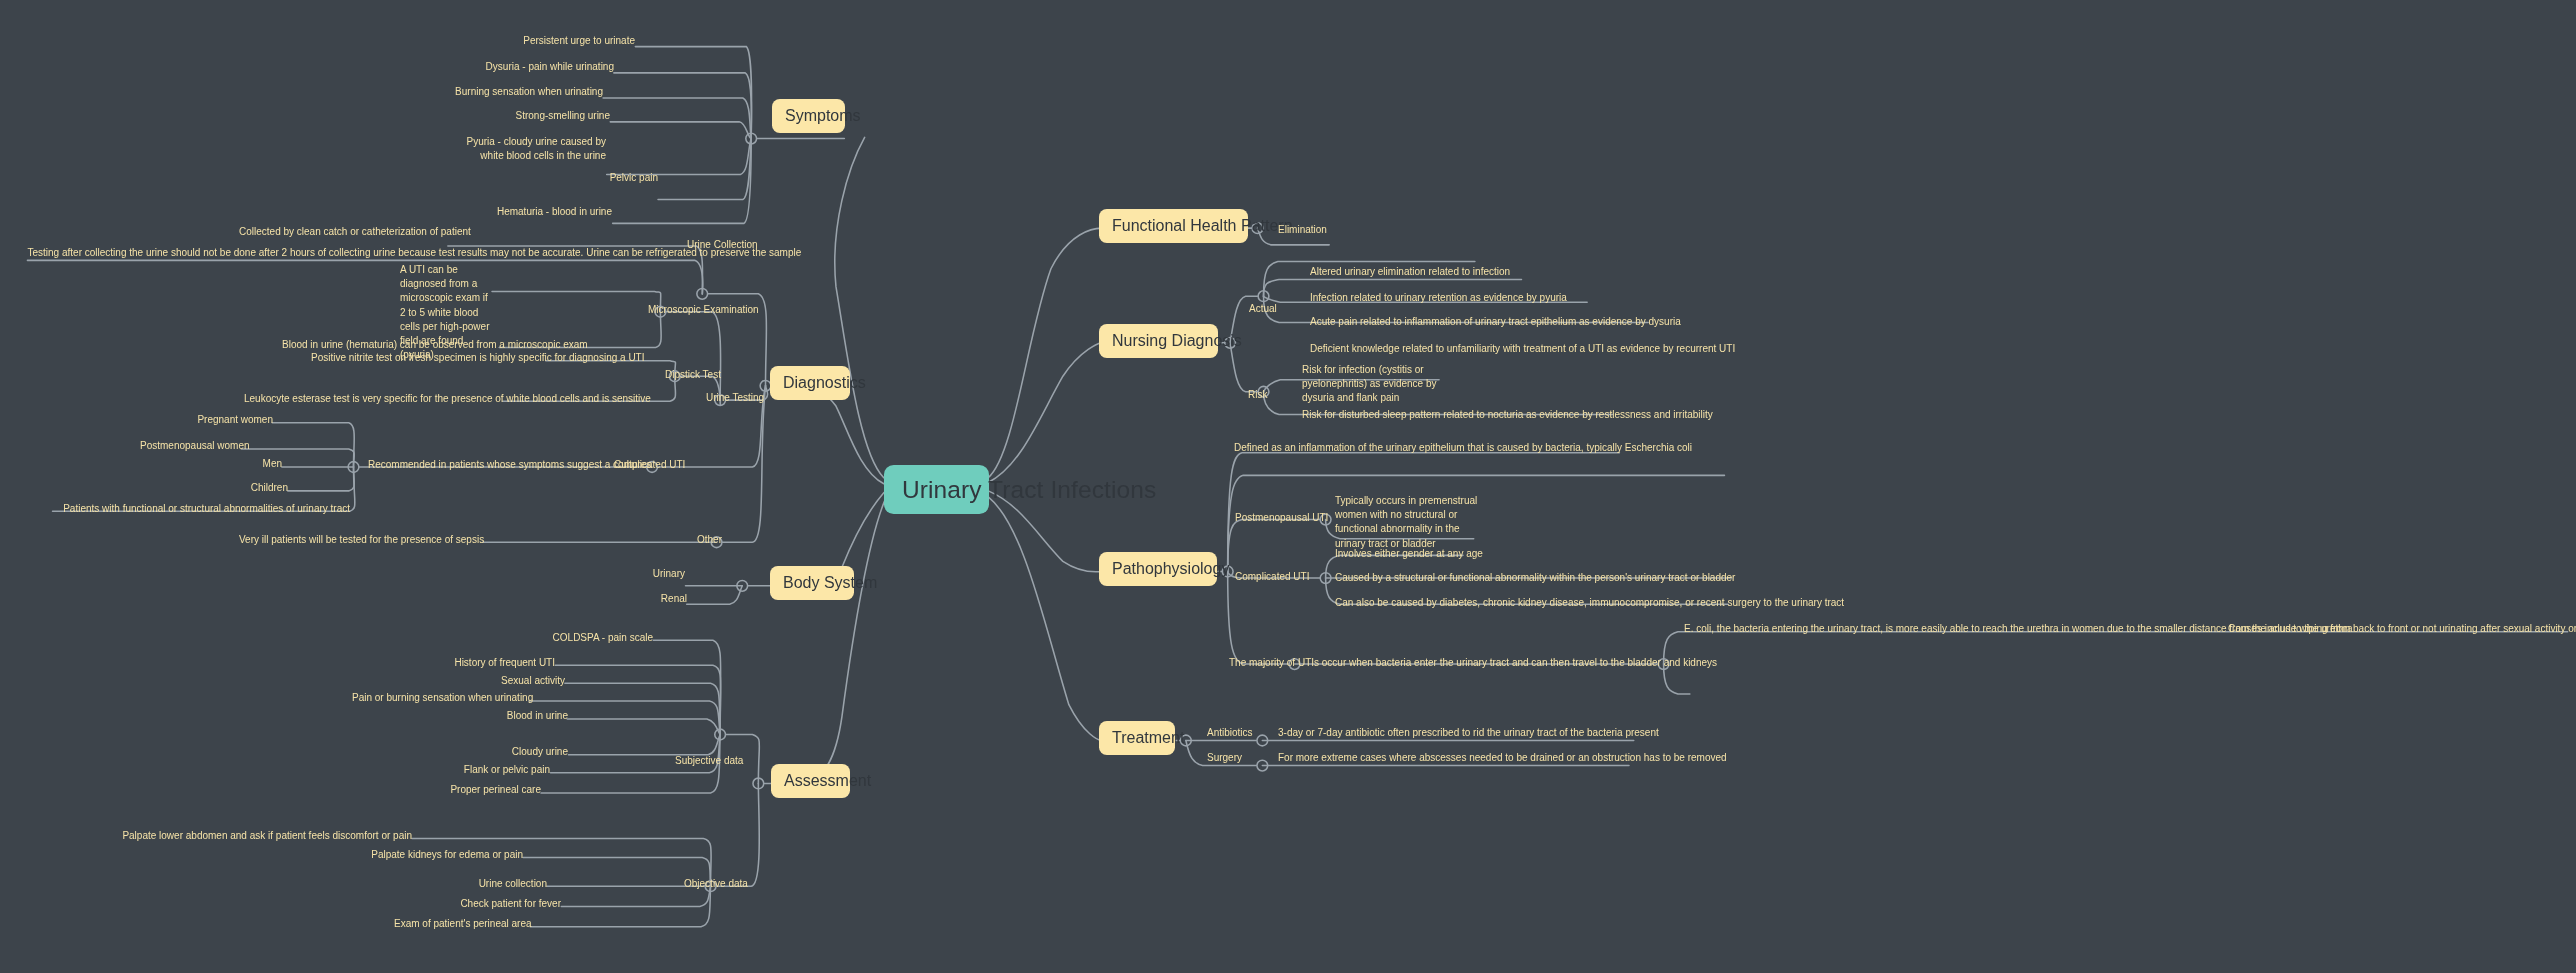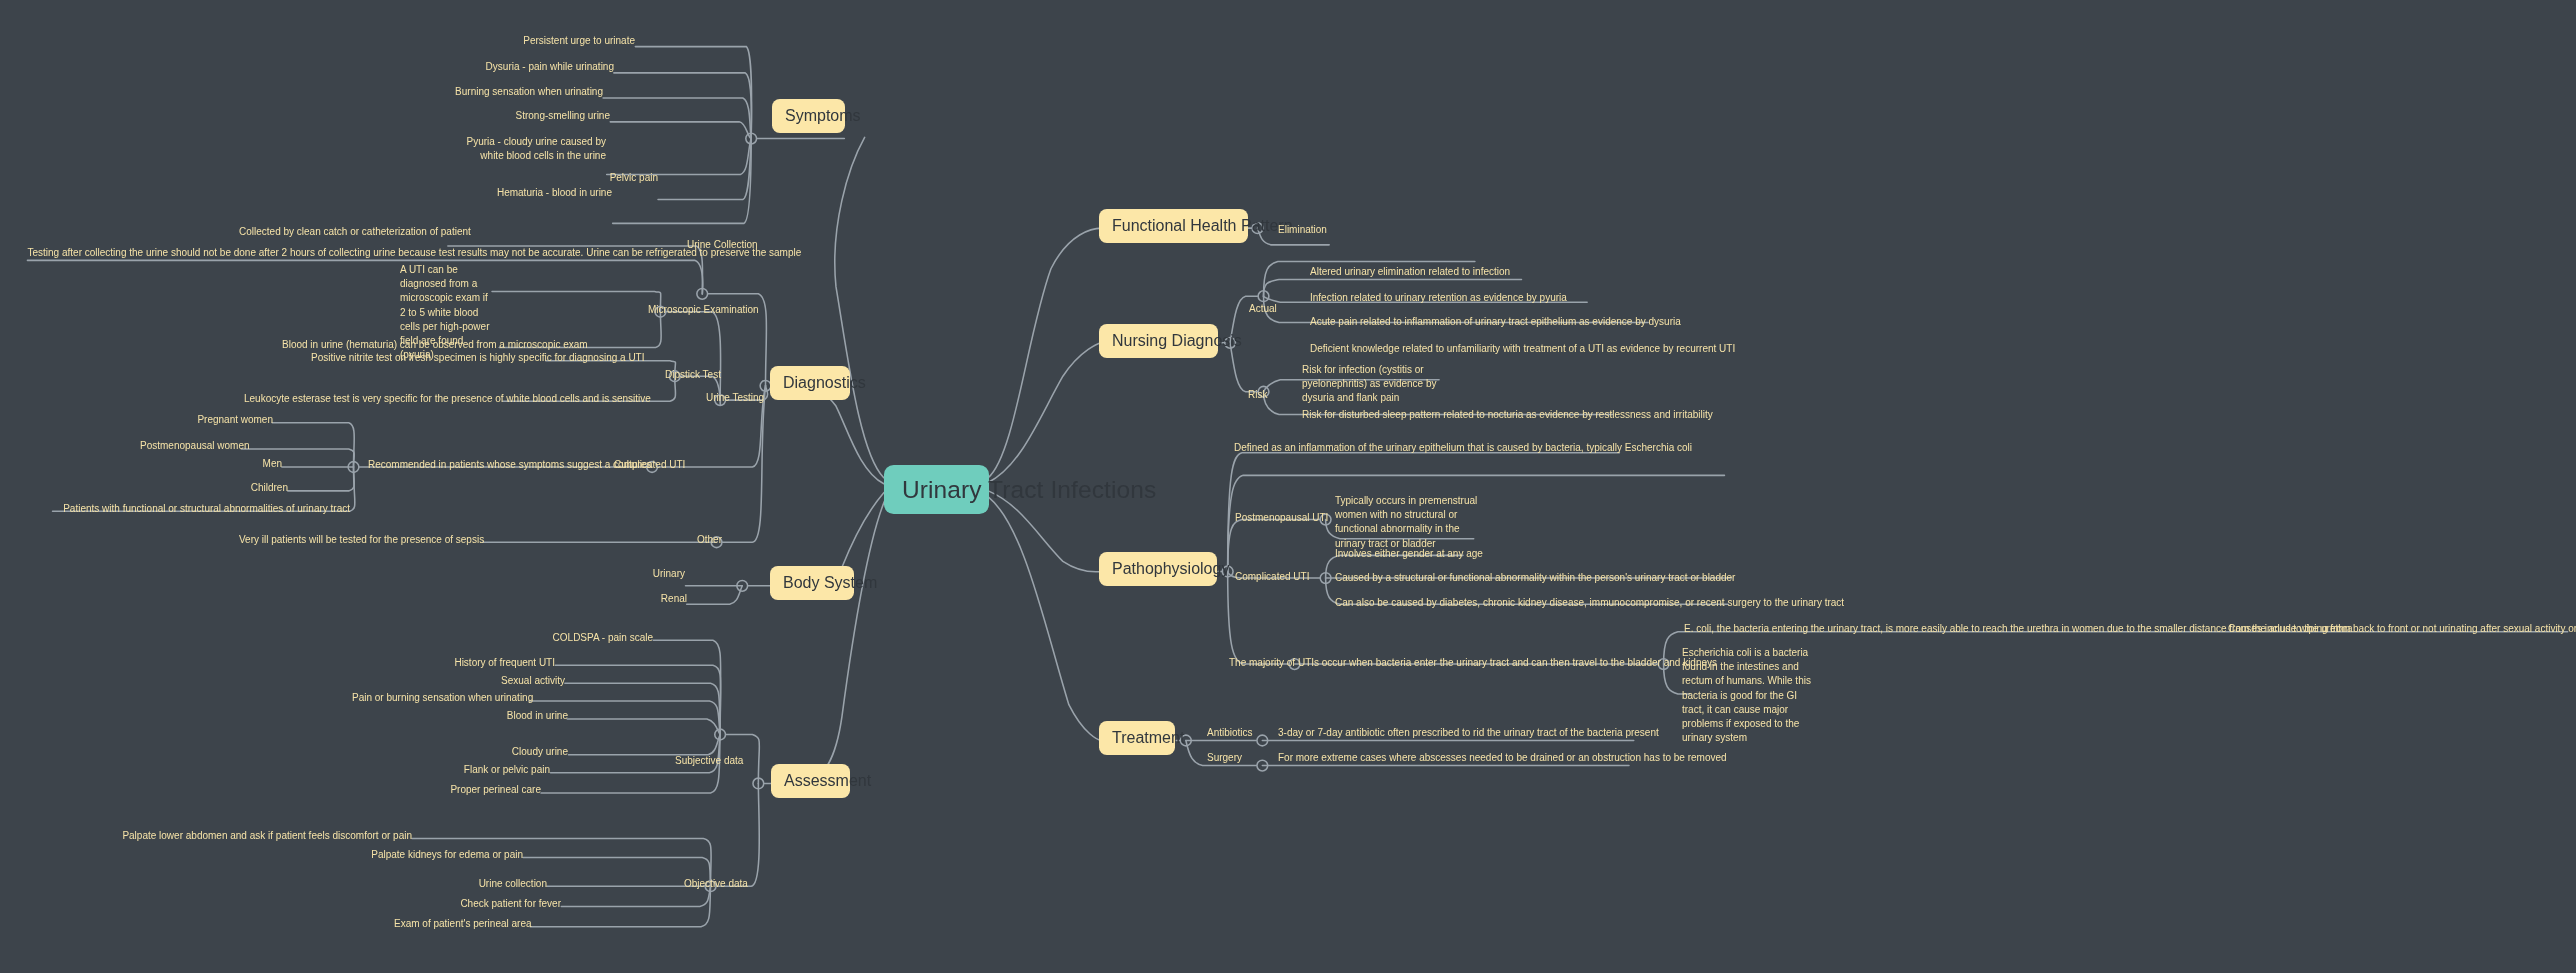--- a/index.html
+++ b/index.html
@@ -231,21 +231,21 @@
   <div class="l1-node" style="left:1099px; top:552px; width:118px;">Pathophysiology</div>
 
   <div class="l1-node" style="left:1099px; top:721px; width:76px;">Treatment</div>
 
   <div class="label ralign" style="left:456px; top:34px; width:179px;">Persistent urge to urinate</div>
   <div class="label ralign" style="left:435px; top:60px; width:179px;">Dysuria - pain while urinating</div>
   <div class="label ralign" style="left:400px; top:85px; width:203px;">Burning sensation when urinating</div>
   <div class="label ralign" style="left:431px; top:109px; width:179px;">Strong-smelling urine</div>
   <div class="label wrap ralign" style="left:457px; top:135px; width:149px;">Pyuria - cloudy urine caused by white blood cells in the urine</div>
   <div class="label ralign" style="left:539px; top:171px; width:119px;">Pelvic pain</div>
-  <div class="label ralign" style="left:457px; top:186px; width:155px;">Hematuria - blood in urine</div>
+  <div class="label ralign" style="left:457px; top:205px; width:155px;">Hematuria - blood in urine</div>
 
   <div class="label lalign" style="left:687px; top:238px; width:143px;">Urine Collection</div>
   <div class="label ralign" style="left:239px; top:225px; width:209px;">Collected by clean catch or catheterization of patient</div>
   <div class="label ralign" style="left:27.5px; top:246px; width:668px; text-align:left;">Testing after collecting the urine should not be done after 2 hours of collecting urine because test results may not be accurate. Urine can be refrigerated to preserve the sample</div>
 
   <div class="label lalign" style="left:706px; top:391px; width:119px;">Urine Testing</div>
 
   <div class="label lalign" style="left:648px; top:303px; width:179px;">Microscopic Examination</div>
   <div class="label wrap lalign" style="left:400px; top:263px; width:96px;">A UTI can be diagnosed from a microscopic exam if 2 to 5 white blood cells per high-power field are found (pyuria)</div>
   <div class="label ralign" style="left:282px; top:338px; width:227px;">Blood in urine (hematuria) can be observed from a microscopic exam</div>
@@ -305,21 +305,20 @@
 
   <div class="label lalign" style="left:1235px; top:511px; width:107px;">Postmenopausal UTI</div>
   <div class="label wrap lalign" style="left:1335px; top:494px; width:155px;">Typically occurs in premenstrual women with no structural or functional abnormality in the urinary tract or bladder</div>
 
   <div class="label lalign" style="left:1235px; top:570px; width:107px;">Complicated UTI</div>
   <div class="label lalign" style="left:1335px; top:547px; width:251px;">Involves either gender at any age</div>
   <div class="label lalign" style="left:1335px; top:571px; width:466px;">Caused by a structural or functional abnormality within the person's urinary tract or bladder</div>
   <div class="label lalign" style="left:1335px; top:596px; width:549px;">Can also be caused by diabetes, chronic kidney disease, immunocompromise, or recent surgery to the urinary tract</div>
 
   <div class="label lalign" style="left:1229px; top:656px; width:418px;">The majority of UTIs occur when bacteria enter the urinary tract and can then travel to the bladder and kidneys</div>
-  <div class="label wrap lalign" style="left:1682px; top:646px; width:137px;">Escherichia coli is a bacteria found in the intestines and rectum of humans. While this bacteria is good for the GI tract, it can cause major problems if exposed to the urinary system</div>
   <div class="label lalign" style="left:1684px; top:622px; width:537px;">E. coli, the bacteria entering the urinary tract, is more easily able to reach the urethra in women due to the smaller distance from the anus to the urethra</div>
   <div class="label lalign" style="left:2228px; top:622px; width:340px;">Causes include wiping from back to front or not urinating after sexual activity or intercouse</div>
 
   <div class="label lalign" style="left:1207px; top:726px; width:78px;">Antibiotics</div>
   <div class="label lalign" style="left:1278px; top:726px; width:406px;">3-day or 7-day antibiotic often prescribed to rid the urinary tract of the bacteria present</div>
 
   <div class="label lalign" style="left:1207px; top:751px; width:72px;">Surgery</div>
   <div class="label lalign" style="left:1278px; top:751px; width:430px;">For more extreme cases where abscesses needed to be drained or an obstruction has to be removed</div>
 
 </div>

